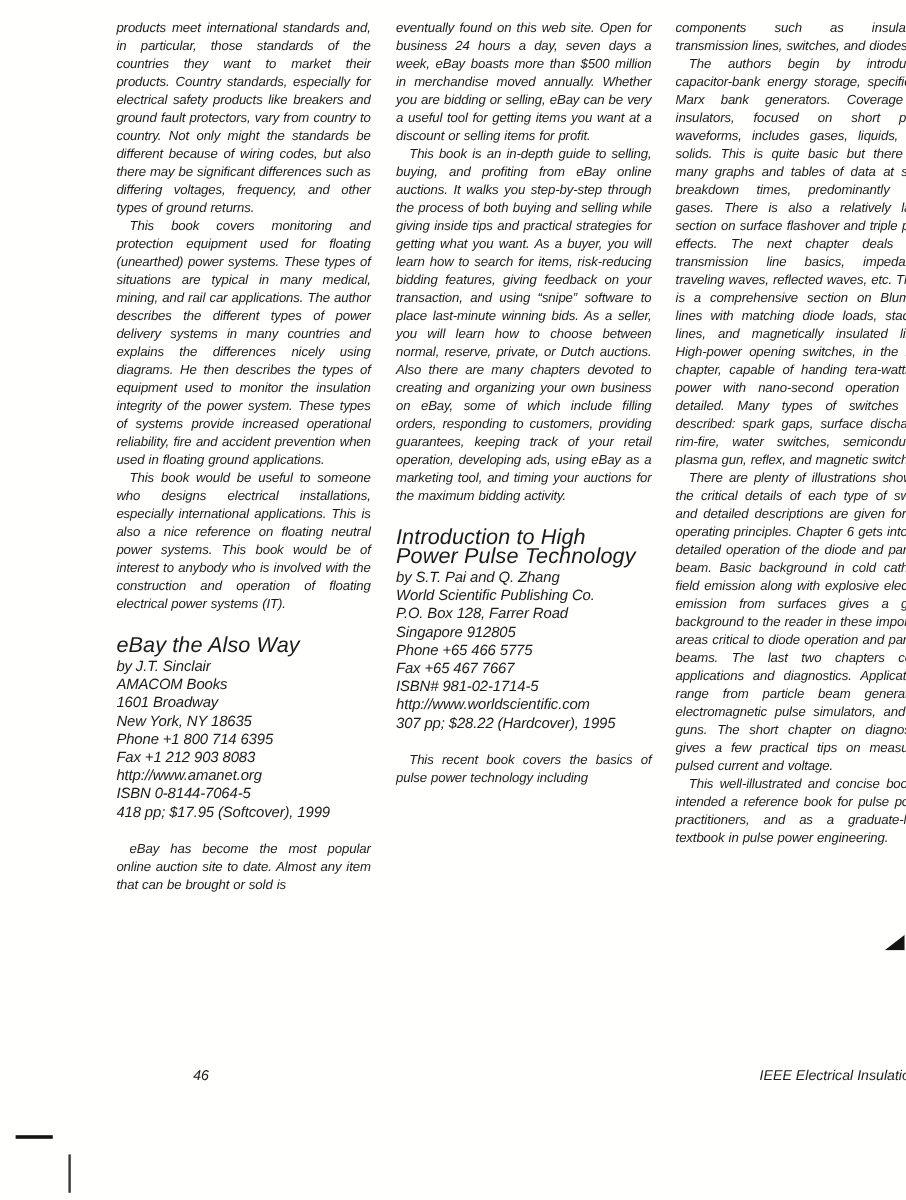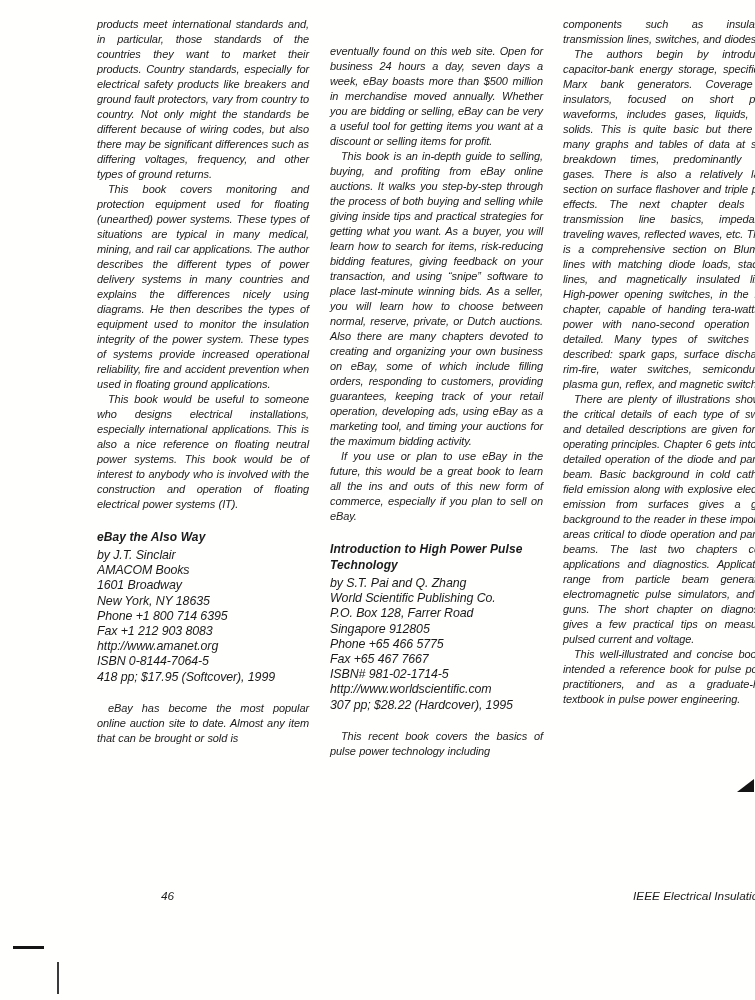--- a/index.html
+++ b/index.html
@@ -8,36 +8,36 @@
     width: 755px;
     height: 1000px;
     background: #fffffe;
     overflow: hidden;
     font-family: "Liberation Sans", sans-serif;
     font-style: italic;
     color: #1b1b1b;
   }
   .col { position: absolute; top: 17px; }
   #col-0 { left: 97px;  width: 212px; }
-  #col-1 { left: 330px; width: 213px; margin-top: 27px; }
+  #col-1 { left: 330px; width: 213px; }
   #col-2 { left: 563px; width: 212px; }
   .para {
     margin: 0;
     font-size: 11px;
     line-height: 15px;
     text-align: justify;
     letter-spacing: -0.1px;
     word-spacing: 0.4px;
   }
   .para.indent { text-indent: 11px; }
   .book-heading {
     margin: 17px 0 3px 0;
-    font-size: 12px;
+    font-size: 18px;
     line-height: 16px;
-    font-weight: bold;
+    font-weight: normal;
     letter-spacing: 0.1px;
   }
   .book-details { margin: 0 0 16px 0; font-style: italic; }
   .detail-line {
     font-size: 12.4px;
     line-height: 15.2px;
     letter-spacing: -0.1px;
     white-space: nowrap;
     overflow: hidden;
   }
@@ -92,21 +92,20 @@
         <div class="detail-line">Fax +1 212 903 8083</div>
         <div class="detail-line">http://www.amanet.org</div>
         <div class="detail-line">ISBN 0-8144-7064-5</div>
         <div class="detail-line">418 pp; $17.95 (Softcover), 1999</div>
       </div>
       <p class="para indent">eBay has become the most popular online auction site to date. Almost any item that can be brought or sold is</p>
     </div>
   <div class="col" id="col-1">
       <p class="para">eventually found on this web site. Open for business 24 hours a day, seven days a week, eBay boasts more than $500 million in merchandise moved annually. Whether you are bidding or selling, eBay can be very a useful tool for getting items you want at a discount or selling items for profit.</p>
       <p class="para indent">This book is an in-depth guide to selling, buying, and profiting from eBay online auctions. It walks you step-by-step through the process of both buying and selling while giving inside tips and practical strategies for getting what you want. As a buyer, you will learn how to search for items, risk-reducing bidding features, giving feedback on your transaction, and using “snipe” software to place last-minute winning bids. As a seller, you will learn how to choose between normal, reserve, private, or Dutch auctions. Also there are many chapters devoted to creating and organizing your own business on eBay, some of which include filling orders, responding to customers, providing guarantees, keeping track of your retail operation, developing ads, using eBay as a marketing tool, and timing your auctions for the maximum bidding activity.</p>
-      <p class="para indent">If you use or plan to use eBay in the future, this would be a great book to learn all the ins and outs of this new form of commerce, especially if you plan to sell on eBay.</p>
       <h3 class="book-heading">Introduction to High Power Pulse Technology</h3>
       <div class="book-details">
         <div class="detail-line">by S.T. Pai and Q. Zhang</div>
         <div class="detail-line">World Scientific Publishing Co.</div>
         <div class="detail-line">P.O. Box 128, Farrer Road</div>
         <div class="detail-line">Singapore 912805</div>
         <div class="detail-line">Phone +65 466 5775</div>
         <div class="detail-line">Fax +65 467 7667</div>
         <div class="detail-line">ISBN# 981-02-1714-5</div>
         <div class="detail-line">http://www.worldscientific.com</div>

